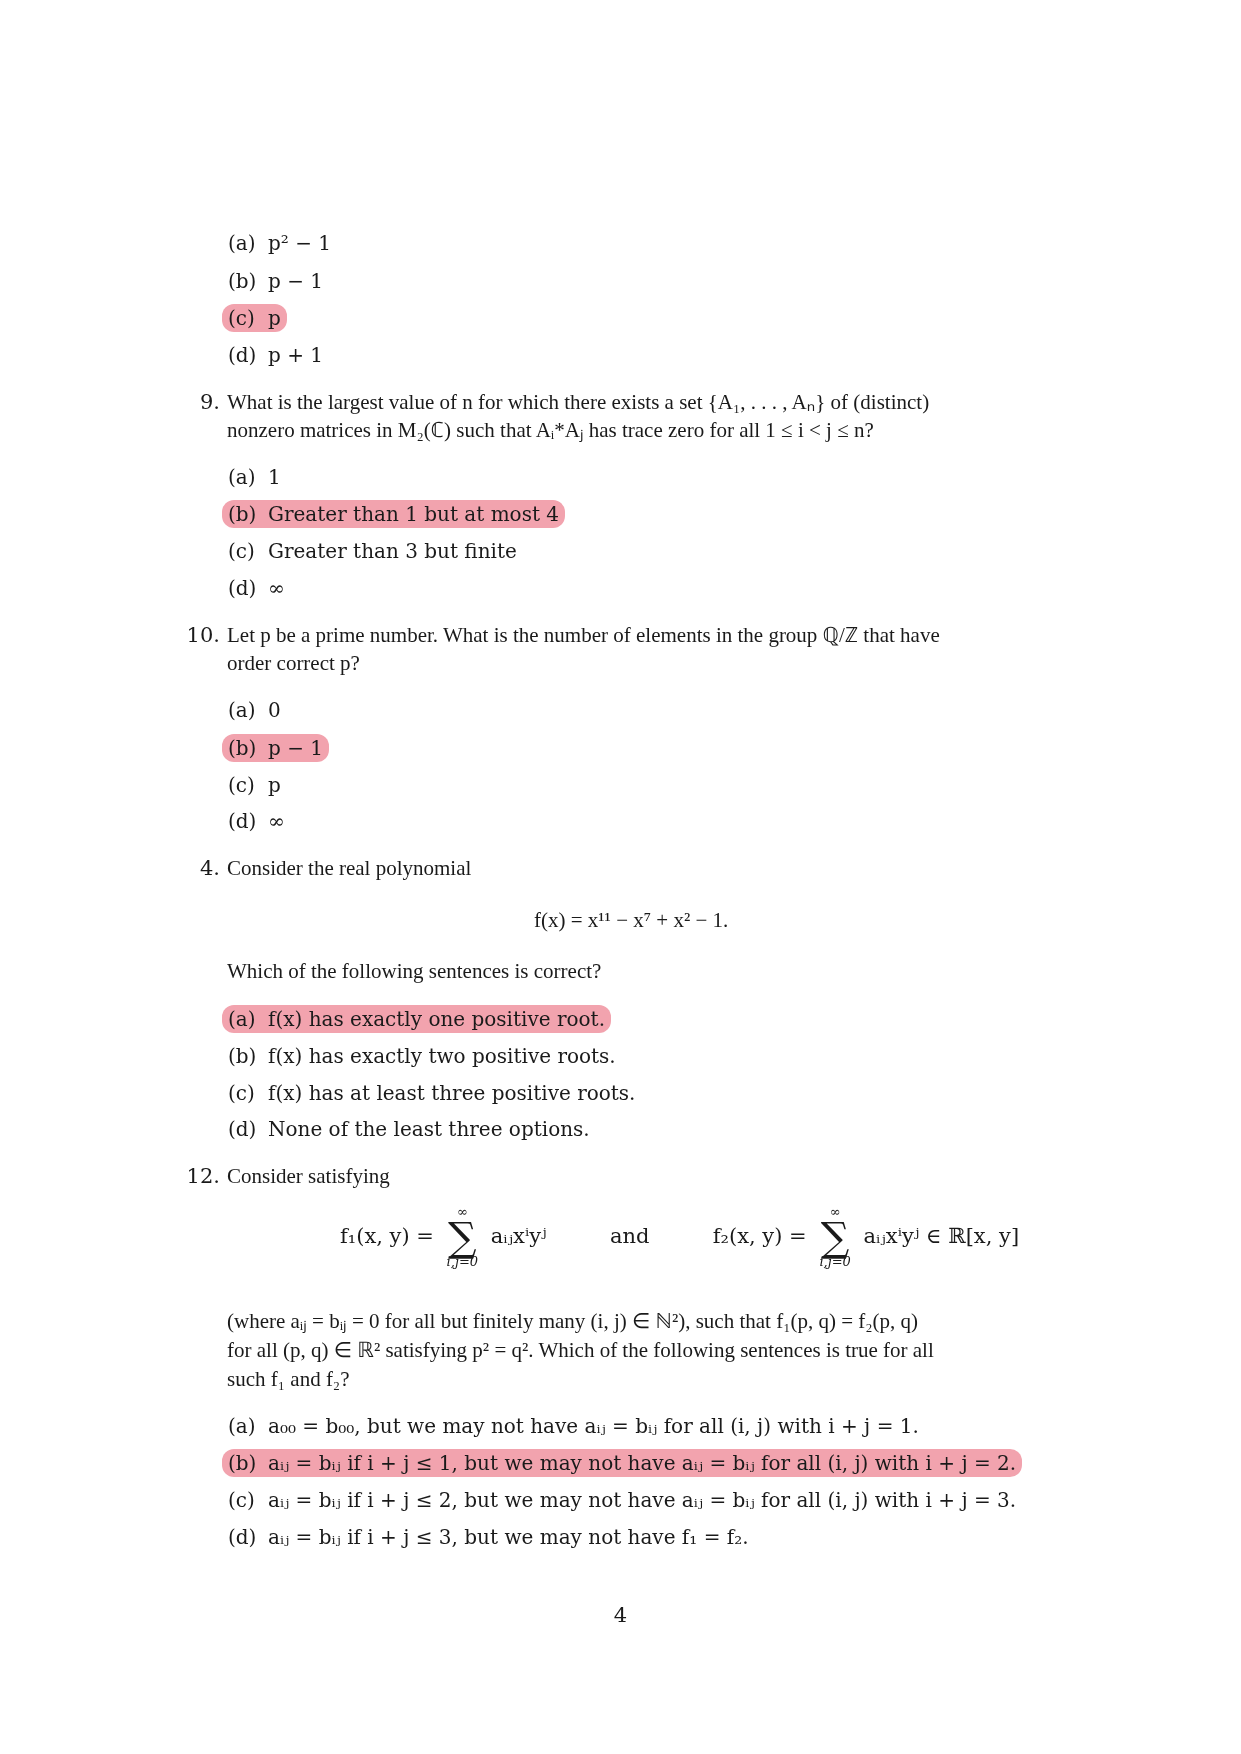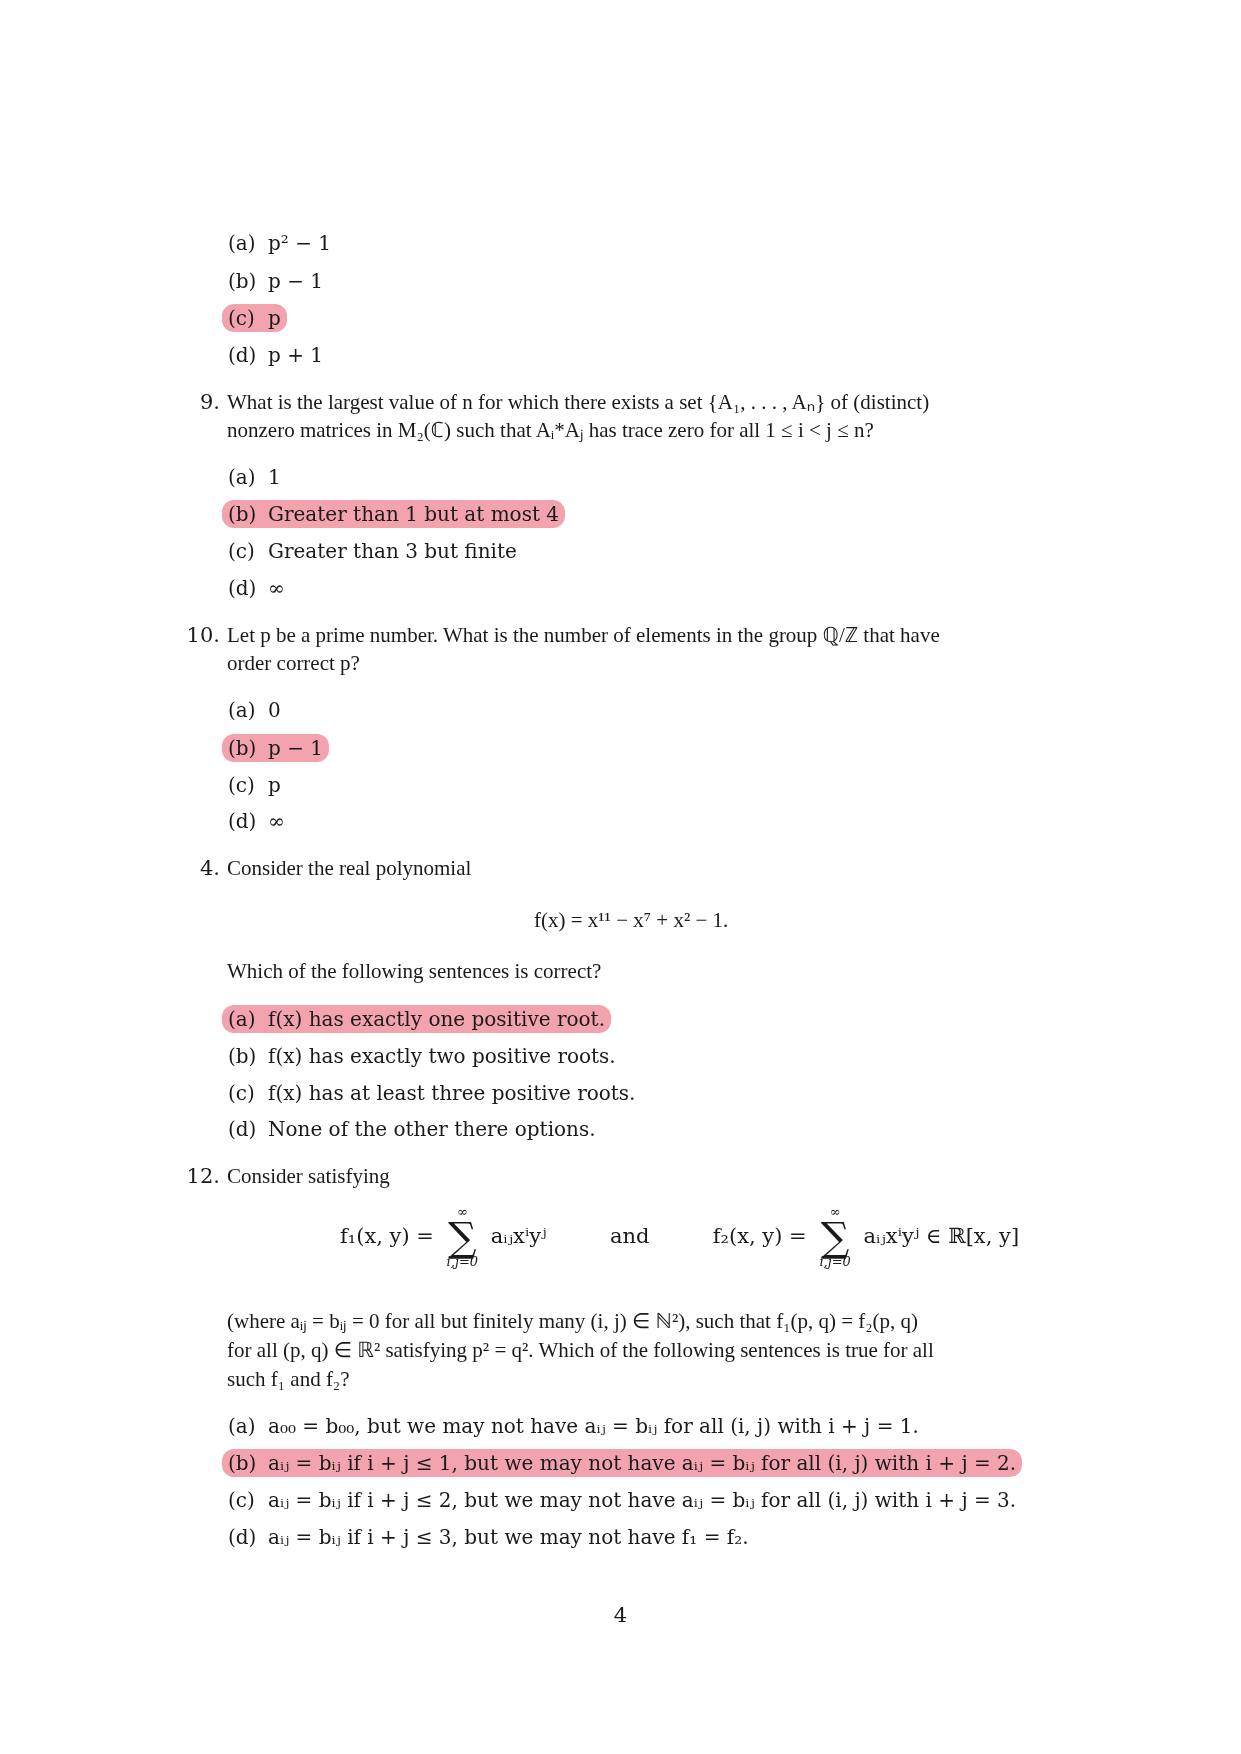--- a/index.html
+++ b/index.html
@@ -47,21 +47,21 @@
 </div>
 
 <div>
   <div class="num" style="left:180px;top:854px">4.</div>
   <div class="line" style="left:227px;top:854px">Consider the real polynomial</div>
   <div class="line" style="left:534px;top:906px">f(x) = x¹¹ − x⁷ + x² − 1.</div>
   <div class="line" style="left:227px;top:957px">Which of the following sentences is correct?</div>
   <div class="opt hl" style="top:1005px"><span class="lbl">(a)</span><span>f(x) has exactly one positive root.</span></div>
   <div class="opt" style="top:1042px"><span class="lbl">(b)</span><span>f(x) has exactly two positive roots.</span></div>
   <div class="opt" style="top:1079px"><span class="lbl">(c)</span><span>f(x) has at least three positive roots.</span></div>
-  <div class="opt" style="top:1115px"><span class="lbl">(d)</span><span>None of the other there options.</span></div>
+  <div class="opt" style="top:1115px"><span class="lbl">(d)</span><span>None of the least three options.</span></div>
 </div>
 
 <div>
   <div class="num" style="left:180px;top:1162px">12.</div>
   <div class="line" style="left:227px;top:1162px">Consider satisfying</div>
 
   <div class="disp" style="left:340px;top:1205px">
     <span>f₁(x, y) =</span>
     <span class="sum"><span class="sm">∞</span><span class="big">∑</span><span class="sm">i,j=0</span></span>
     <span>aᵢⱼxⁱyʲ</span>

